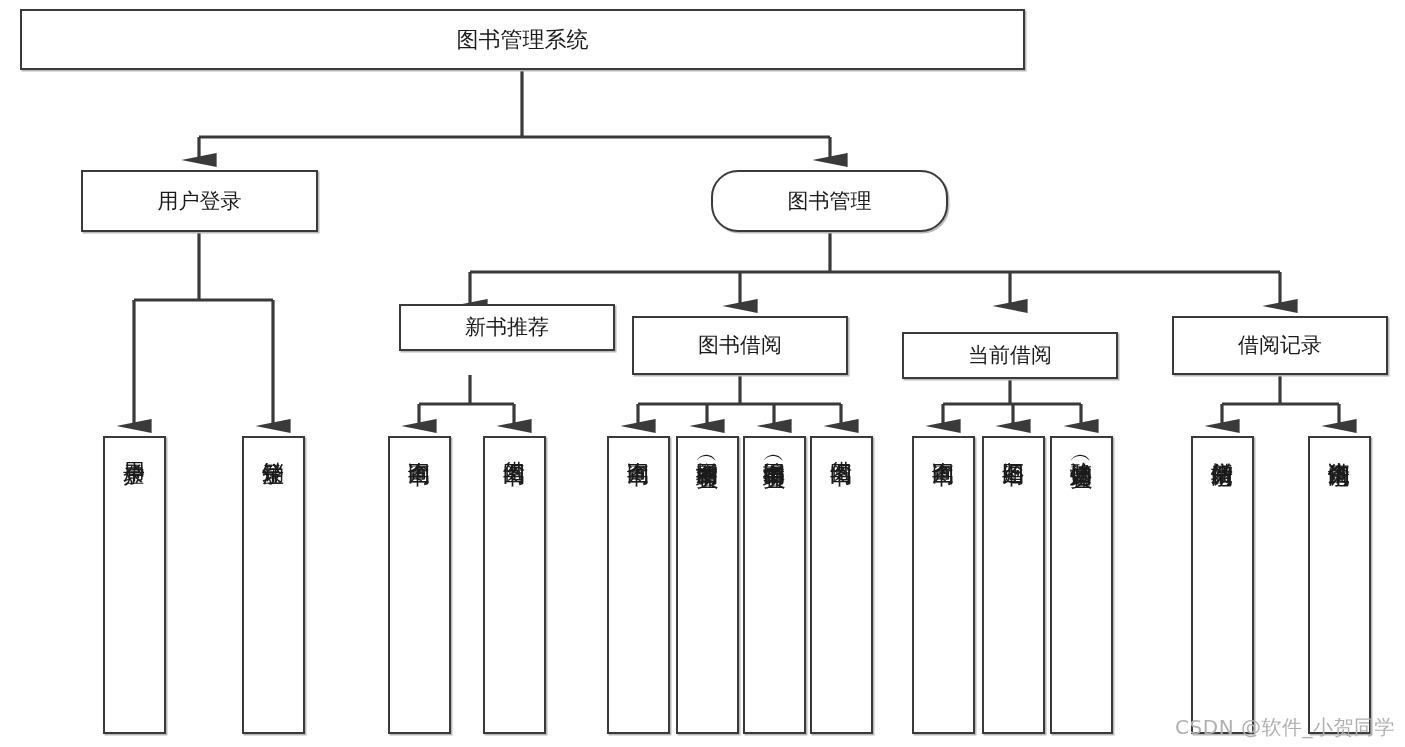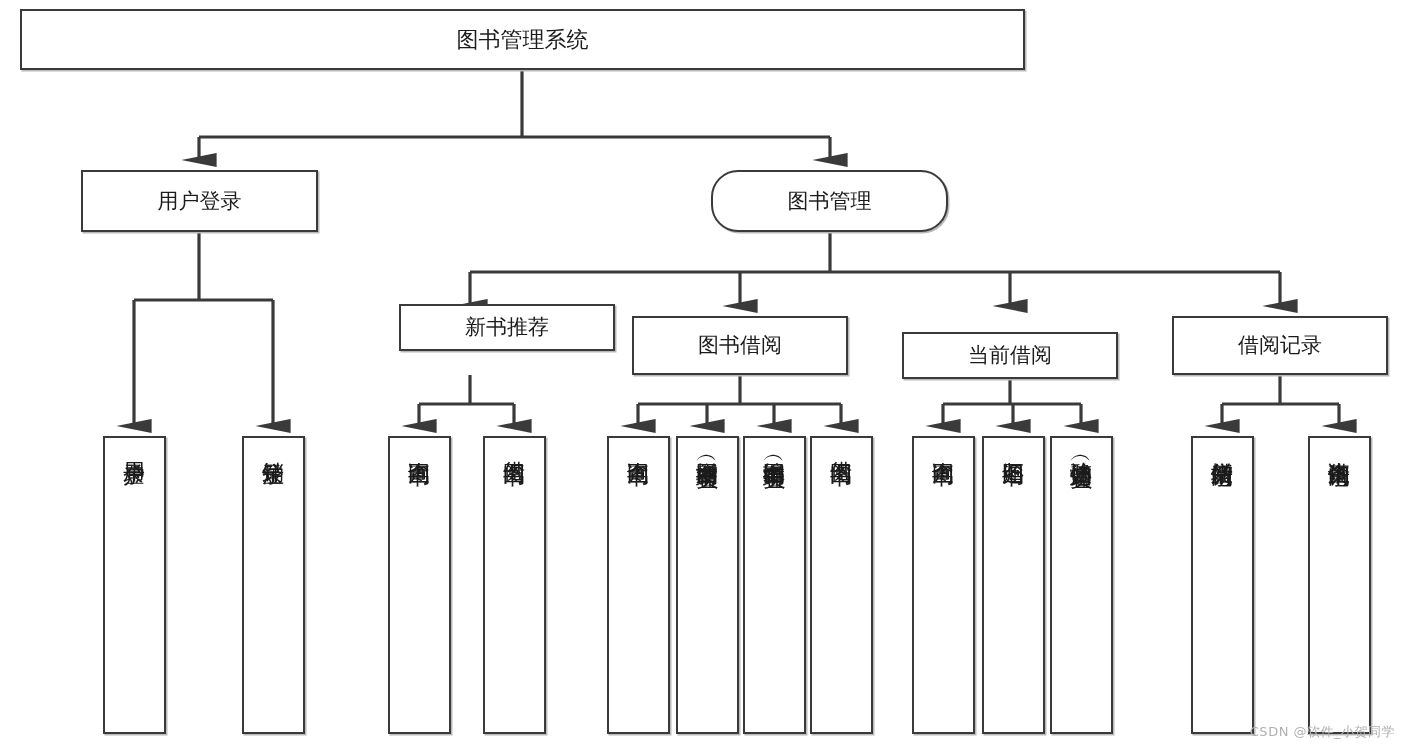--- a/index.html
+++ b/index.html
@@ -59,21 +59,21 @@
     text-orientation: upright;
     font-size: 22px;
     line-height: 1.05;
     letter-spacing: 1px;
     margin: 0 auto;
   }
   .watermark {
     position: absolute;
     right: 10px;
     bottom: 6px;
-    font-size: 13px;
+    font-size: 20px;
     color: #b0b0b0;
     letter-spacing: 0.5px;
     z-index: 5;
     white-space: nowrap;
     font-family: "DejaVu Sans", "Liberation Sans", sans-serif;
   }
 </style>
 </head>
 <body>
 

